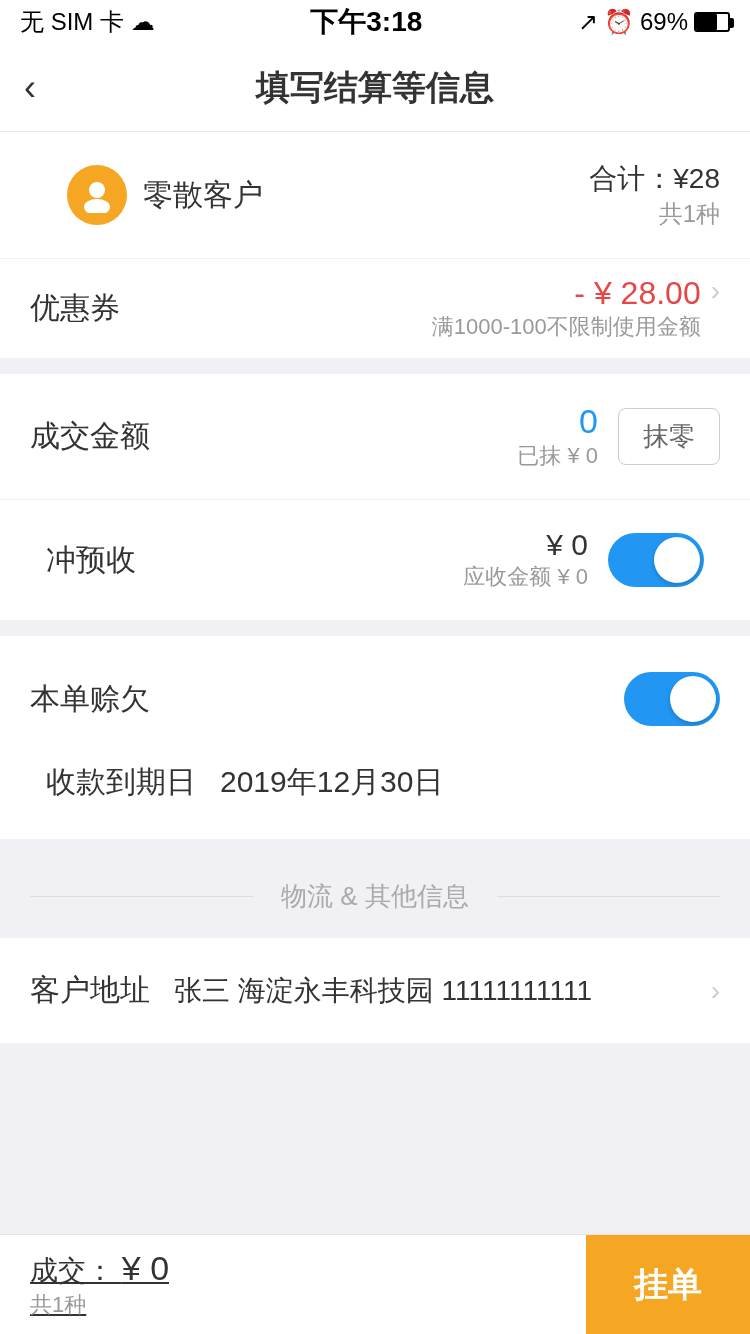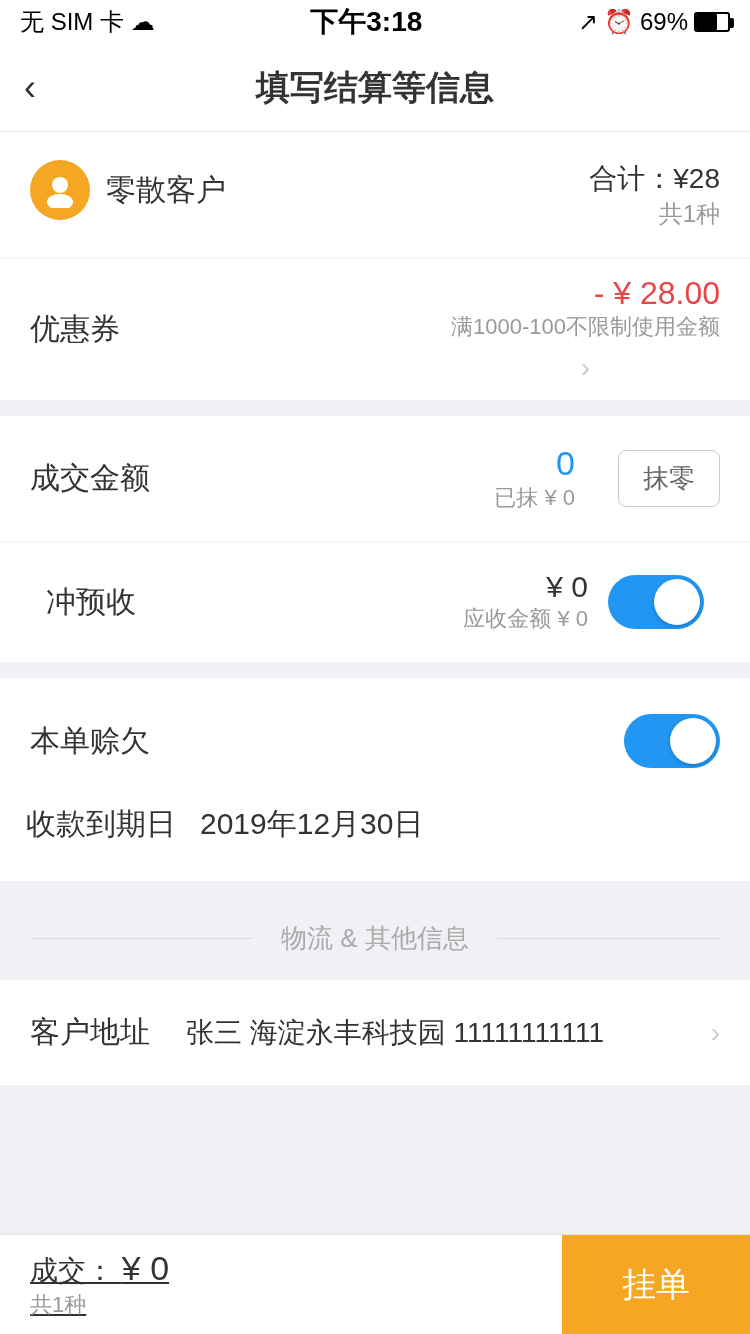--- a/index.html
+++ b/index.html
@@ -53,24 +53,25 @@
 
     
     .section {
       background: #fff;
       margin-bottom: 16px;
     }
 
     
     .customer-row {
       display: flex;
-      align-items: flex-start;
+      align-items: center;
       justify-content: space-between;
       padding: 28px 30px;
       background: #fff;
+      margin-left: 37px;
     }
     .customer-left {
       display: flex;
       align-items: center;
       gap: 16px;
     }
     .avatar {
       width: 60px;
       height: 60px;
       border-radius: 50%;
@@ -104,23 +105,22 @@
       justify-content: space-between;
       padding: 16px 30px;
       border-top: 1px solid #f0f0f0;
     }
     .coupon-label {
       font-size: 30px;
       color: #333;
     }
     .coupon-right {
       display: flex;
-      align-items: center;
+      align-items: flex-start;
       gap: 10px;
-      flex-direction: column;
     }
     .coupon-info {
       text-align: right;
     }
     .coupon-discount {
       font-size: 32px;
       color: #e64646;
       font-weight: 500;
     }
     .coupon-desc {
@@ -165,21 +165,20 @@
       color: #999;
     }
     .round-btn {
       border: 1.5px solid #ccc;
       border-radius: 8px;
       padding: 10px 24px;
       font-size: 26px;
       color: #666;
       background: #fff;
       cursor: pointer;
-      margin-left: 23px;
     }
 
     
     .prepay-row {
       display: flex;
       align-items: center;
       justify-content: space-between;
       padding: 28px 46px;
       border-top: 1px solid #f0f0f0;
     }
@@ -231,21 +230,21 @@
       align-items: center;
       justify-content: space-between;
       padding: 36px 30px;
     }
     .debt-label {
       font-size: 30px;
       color: #333;
     }
     .date-row {
       display: flex;
-      padding: 0 26px 36px;
+      padding: 0 46px 36px;
     }
     .date-label {
       font-size: 30px;
       color: #333;
       margin-right: 24px;
     }
     .date-value {
       font-size: 30px;
       color: #333;
     }
@@ -274,21 +273,21 @@
     }
     .address-row {
       display: flex;
       align-items: center;
       justify-content: space-between;
       padding: 32px 30px;
     }
     .address-label {
       font-size: 30px;
       color: #333;
-      margin-right: 36px;
+      margin-right: 24px;
       flex-shrink: 0;
     }
     .address-value {
       font-size: 28px;
       color: #333;
       flex: 1;
     }
 
     
     .bottom-bar {
@@ -305,29 +304,30 @@
     .bottom-summary {
       flex: 1;
       padding: 0 30px;
       text-decoration: underline;
     }
     .bottom-actions {
       display: flex;
       height: 100%;
     }
     .btn-hold {
-      width: 188px;
+      width: 164px;
       height: 100%;
       background: #f5a623;
       display: flex;
       align-items: center;
       justify-content: center;
       font-size: 34px;
       color: #fff;
       cursor: pointer;
+      font-weight: bold;
     }
     .btn-save {
       width: 190px;
       height: 100%;
       background: #2196F3;
       display: flex;
       align-items: center;
       justify-content: center;
       font-size: 34px;
       color: #fff;

